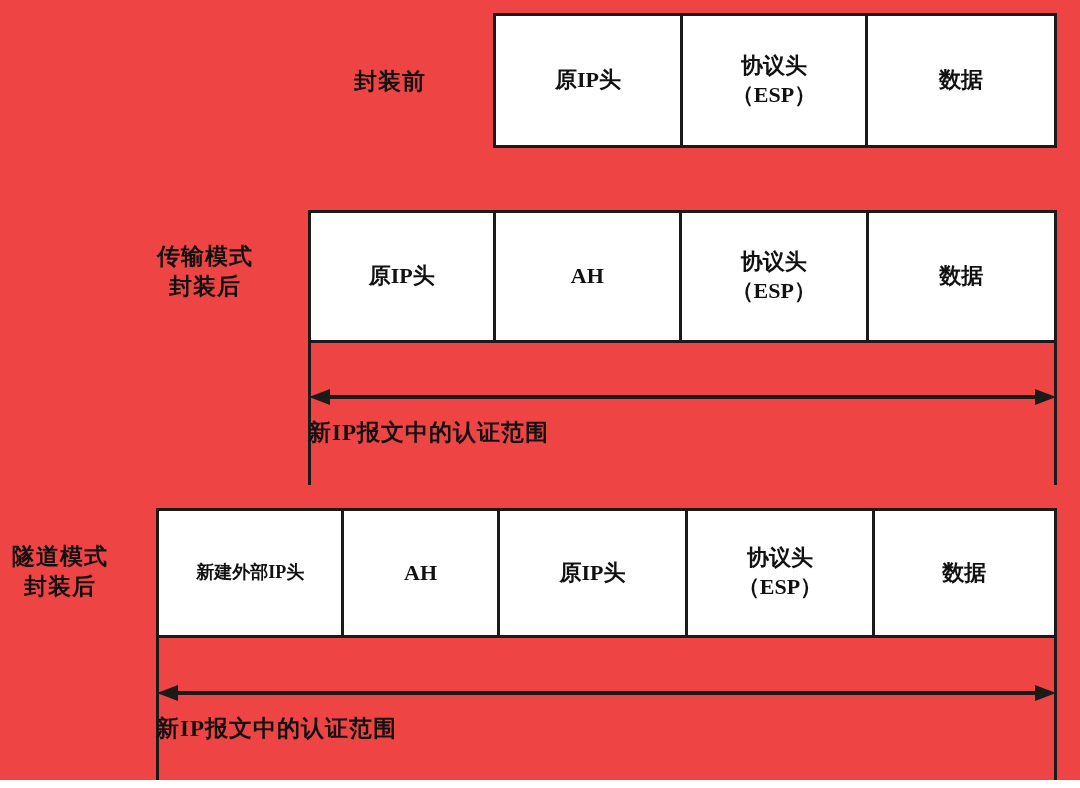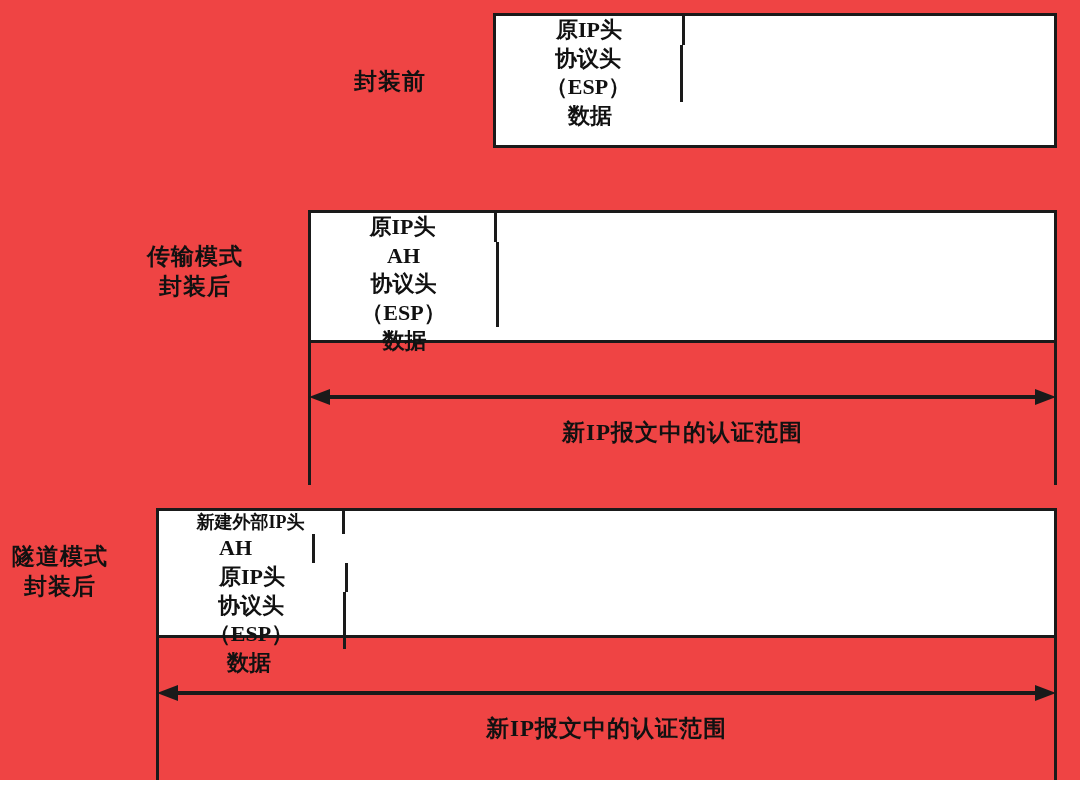--- a/index.html
+++ b/index.html
@@ -31,21 +31,20 @@
     white-space: pre-line;
   }
 
   
   .packet-bar {
     position: absolute;
     box-sizing: border-box;
     border: 3px solid #1a1a1a;
     background: #ffffff;
     display: flex;
-    flex-direction: column;
   }
   .packet-field {
     box-sizing: border-box;
     border-right: 3px solid #1a1a1a;
     display: flex;
     align-items: center;
     justify-content: center;
     text-align: center;
     font-size: 22px;
     font-weight: bold;
@@ -72,21 +71,20 @@
   .span-edge.right { right: 0; }
 
   .span-arrow {
     position: absolute;
     height: 20px;
   }
   .span-arrow svg { display: block; }
 
   .span-caption {
     position: absolute;
-    text-align: center;
     font-size: 23px;
     font-weight: bold;
     letter-spacing: 1px;
     color: #111111;
     white-space: nowrap;
   }
 </style>
 </head>
 <body>
 
@@ -94,21 +92,21 @@
 
   <div class="row-label" style="left:290px; top:67px; width:200px;">封装前</div>
 
   <div class="packet-bar" style="left:493px; top:13px; width:564px; height:135px;">
     <div class="packet-field" style="width:189px;">原IP头</div>
     <div class="packet-field" style="width:187px;">协议头
 （ESP）</div>
     <div class="packet-field" style="width:188px;">数据</div>
   </div>
 
-  <div class="row-label" style="left:100px; top:242px; width:190px;">传输模式
+  <div class="row-label" style="left:110px; top:242px; width:190px;">传输模式
 封装后</div>
 
   <div class="packet-bar" style="left:308px; top:210px; width:749px; height:133px;">
     <div class="packet-field" style="width:186px;">原IP头</div>
     <div class="packet-field" style="width:188px;">AH</div>
     <div class="packet-field" style="width:188px;">协议头
 （ESP）</div>
     <div class="packet-field" style="width:187px;">数据</div>
   </div>
 

